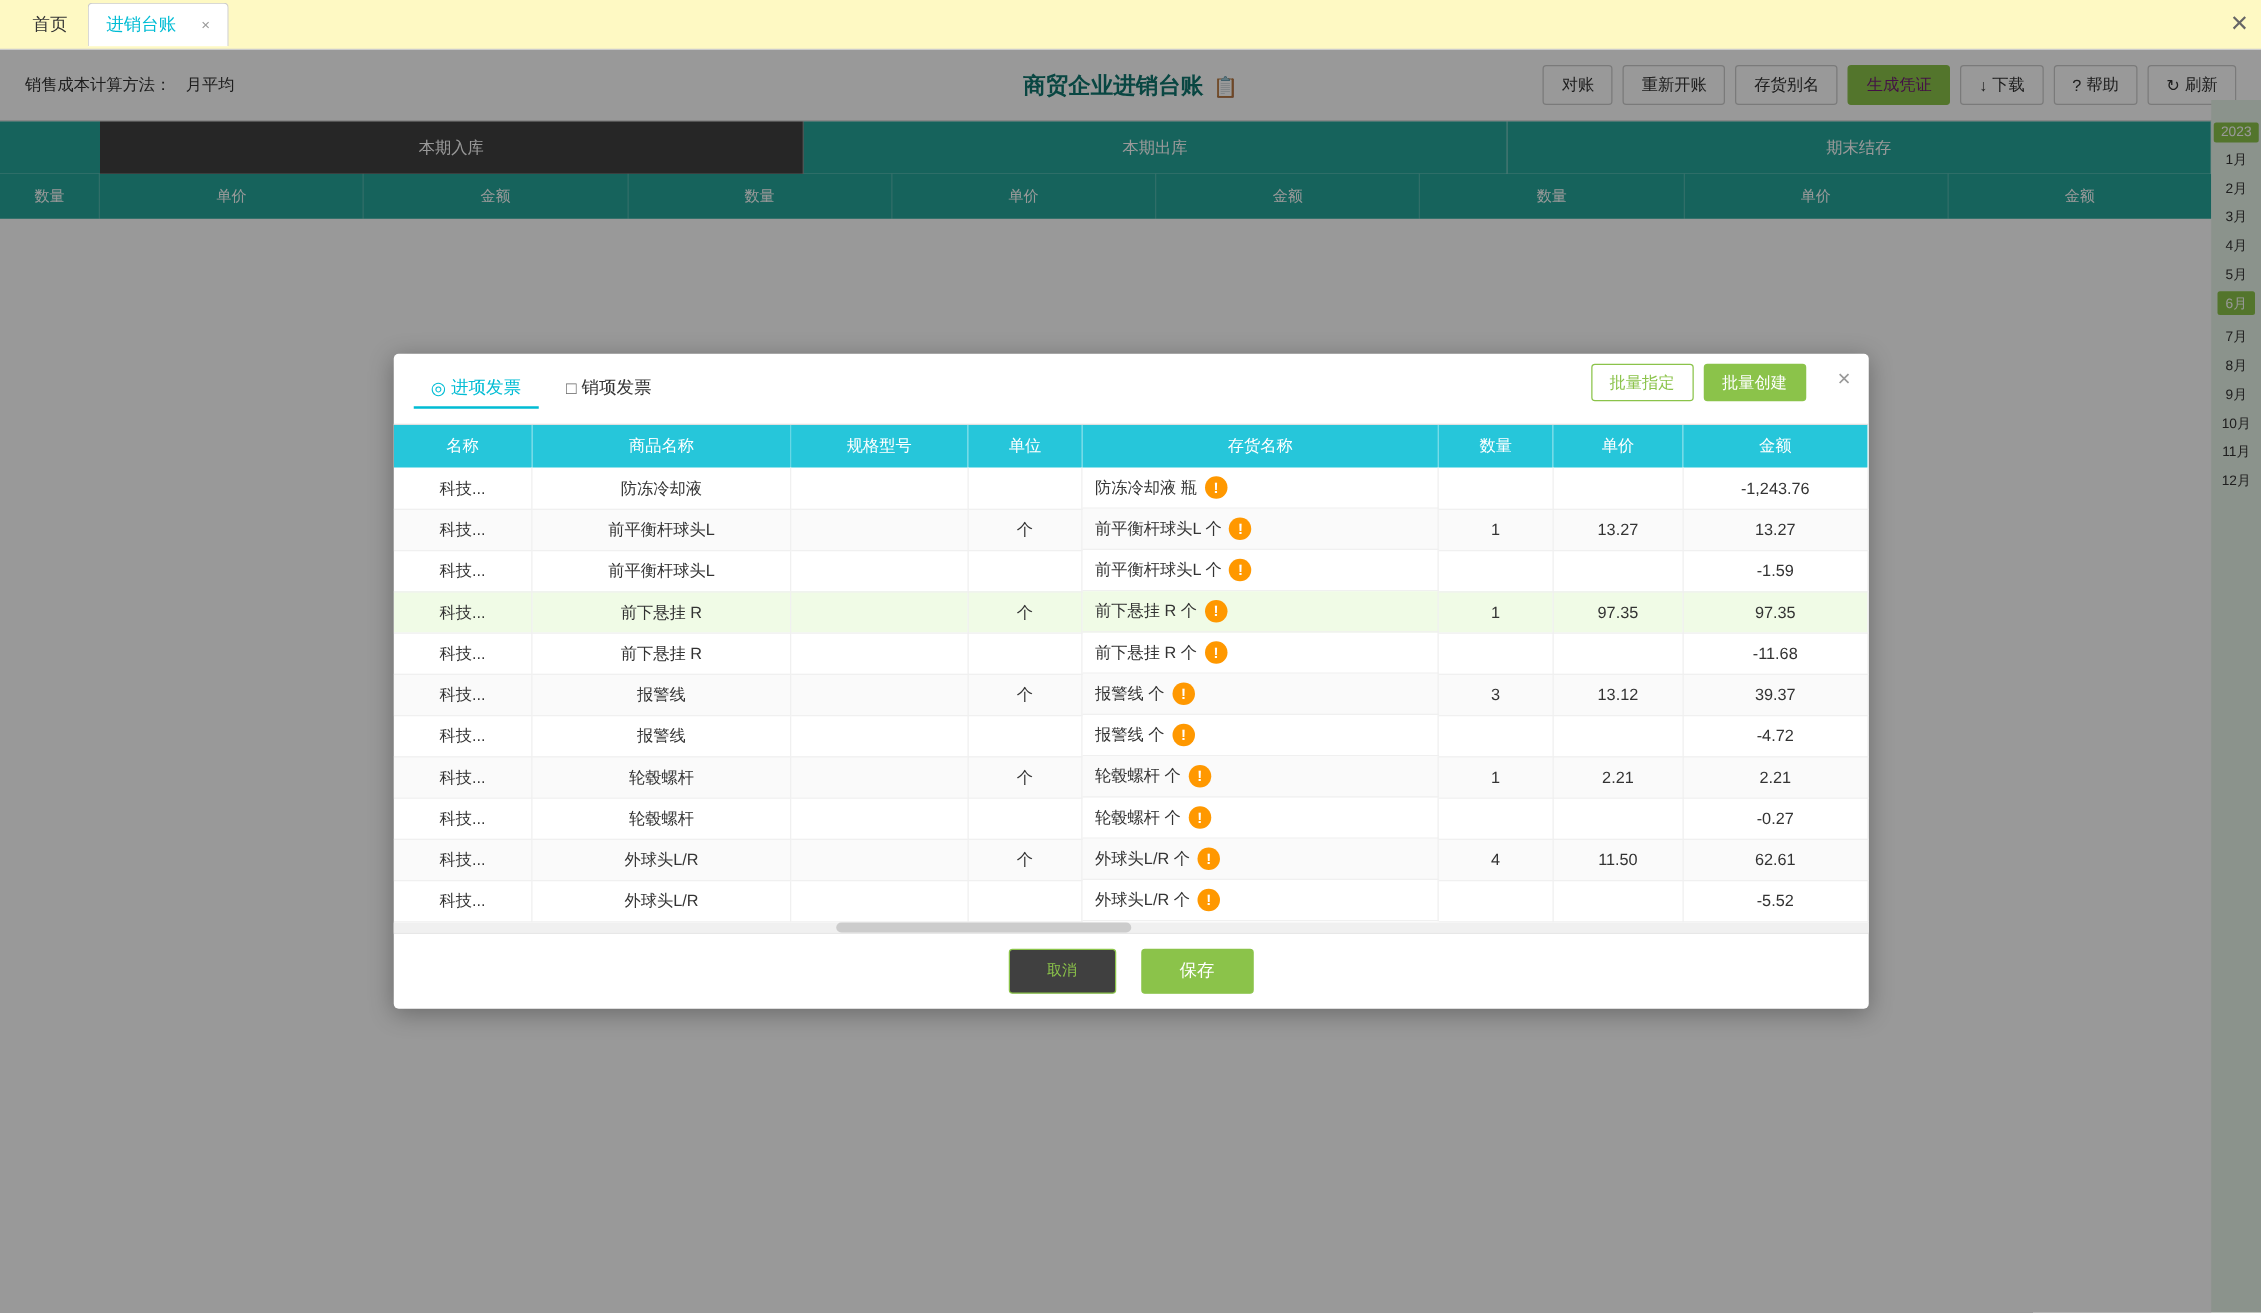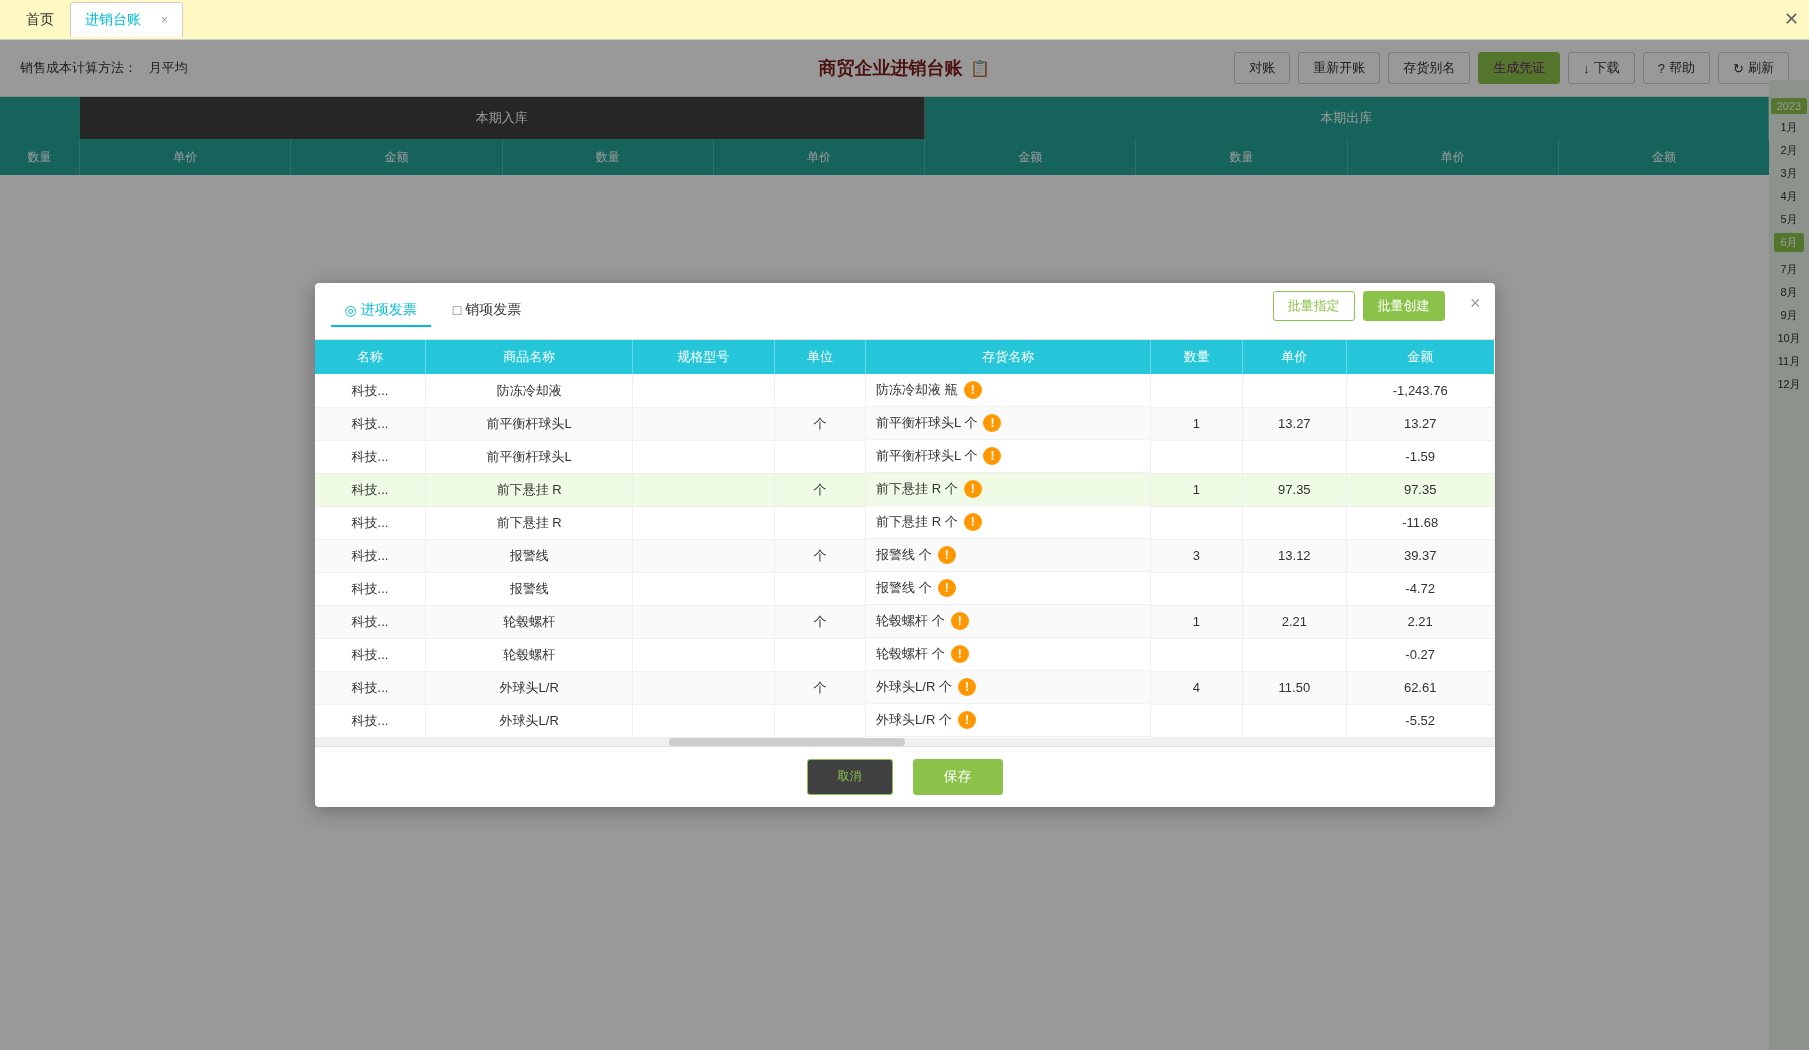--- a/index.html
+++ b/index.html
@@ -67,23 +67,23 @@
       font-size: 13px;
       color: #333;
       flex: 1;
     }
     .toolbar-title {
       position: absolute;
       left: 50%;
       transform: translateX(-50%);
       font-size: 18px;
       font-weight: bold;
-      color: #7f1d1d;
-      display: flex;
-      align-items: center;
+      color: #0f766e;
+      display: flex;
+      align-items: flex-end;
       gap: 8px;
     }
     .toolbar-buttons {
       display: flex;
       gap: 8px;
       align-items: flex-end;
     }
     .btn {
       padding: 6px 14px;
       border: 1px solid #ccc;
@@ -350,20 +350,23 @@
   </div>
 
   <div style="display:flex; margin-right:40px;">
     <div style="width:80px; background:#26a69a;"></div>
     <div class="section-cell" style="background:#404040; color:#fff; height:42px; flex:1; display:flex; align-items:center; justify-content:center; border-right:1px solid rgba(255,255,255,0.3);">
       <span>本期入库</span>
     </div>
     <div class="section-cell" style="background:#26a69a; color:#fff; height:42px; flex:1; display:flex; align-items:center; justify-content:center; border-right:1px solid rgba(255,255,255,0.3);">
       <span>本期出库</span>
     </div>
+    <div class="section-cell" style="background:#26a69a; color:#fff; height:42px; flex:1; display:flex; align-items:center; justify-content:center;">
+      <span>期末结存</span>
+    </div>
   </div>
 
   <div style="display:flex; margin-right:40px; background:#26a69a; height:36px;">
     <div style="width:80px; color:#fff; display:flex; align-items:center; justify-content:center; font-size:12px; border-right:1px solid rgba(255,255,255,0.2);">
       <span>数量</span>
     </div>
     <div style="flex:1; color:#fff; display:flex; align-items:center; justify-content:center; font-size:12px; border-right:1px solid rgba(255,255,255,0.2);">
       <span>单价</span>
     </div>
     <div style="flex:1; color:#fff; display:flex; align-items:center; justify-content:center; font-size:12px; border-right:1px solid rgba(255,255,255,0.2);">

